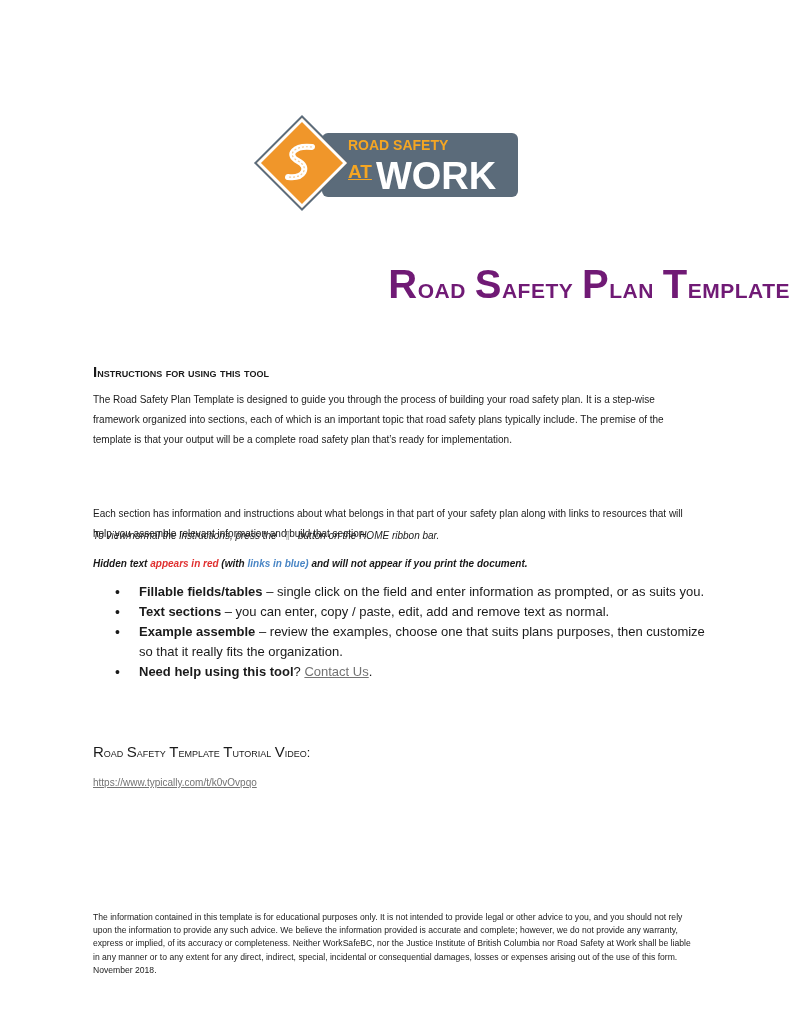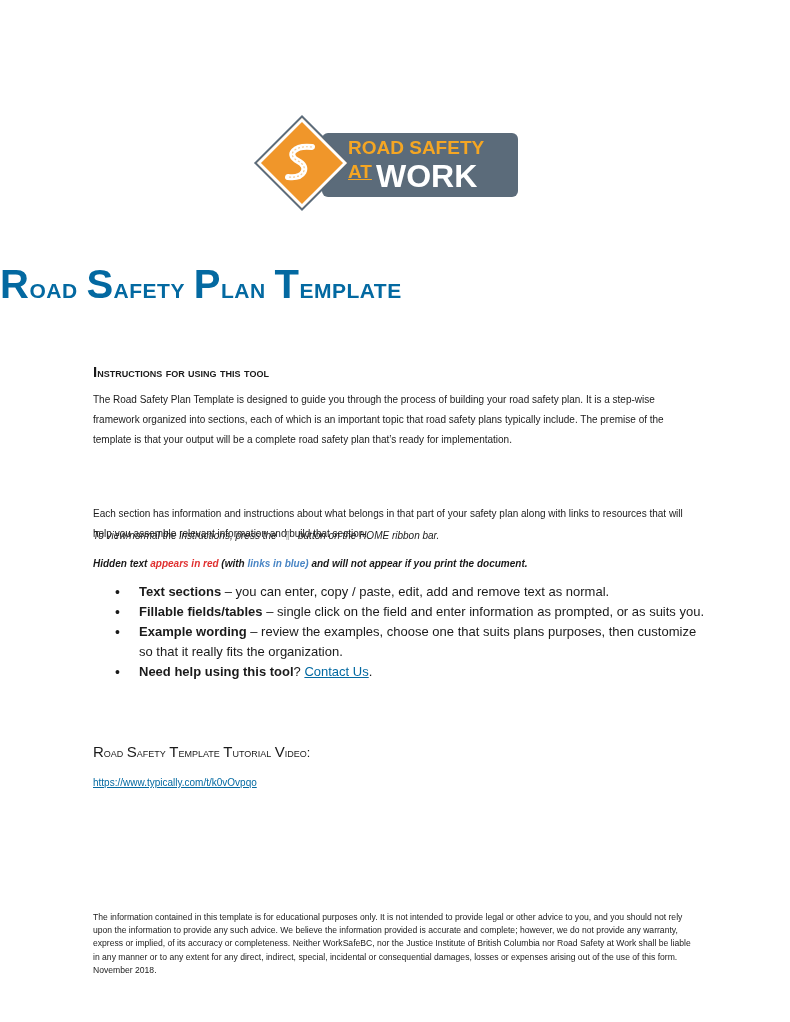--- a/index.html
+++ b/index.html
@@ -12,50 +12,50 @@
     position: absolute; left: 60px; top: 6px; width: 196px; height: 64px;
     background: #5b6b7a; border-radius: 6px;
   }
   .logo-diamond {
     position: absolute; left: 8px; top: 4px; width: 58px; height: 58px;
     transform: rotate(45deg); background: #f0962a; border: 3px solid #ffffff;
     outline: 2px solid #5b6b7a;
   }
   .logo-road { position: absolute; left: 10px; top: 6px; width: 58px; height: 58px; }
   .logo-line1 {
-    position: absolute; left: 86px; top: 10px; font-weight: bold; font-size: 19px;
+    position: absolute; left: 86px; top: 10px; font-weight: bold; font-size: 14px;
     color: #f5a623; letter-spacing: 0px; white-space: nowrap;
   }
   .logo-line2 { position: absolute; left: 86px; top: 30px; white-space: nowrap; }
   .logo-at { font-weight: bold; font-size: 19px; color: #f5a623; vertical-align: top; position: relative; top: 4px; text-decoration: underline; }
-  .logo-work { font-weight: bold; font-size: 32px; color: #ffffff; line-height: 38px; margin-left: 4px; }
+  .logo-work { font-weight: bold; font-size: 38px; color: #ffffff; line-height: 38px; margin-left: 4px; }
 
   .title {
-    position: absolute; left: 0; width: 790px; top: 262px; text-align: left;
-    font-weight: bold; font-size: 30px; letter-spacing: 0.5px; color: #0369a1;
+    position: absolute; left: 0; width: 790px; top: 262px; text-align: right;
+    font-weight: bold; font-size: 30px; letter-spacing: 0.5px; color: #701a75;
     font-variant: small-caps;
   }
   .title .cap { font-size: 40px; }
 
   .content { position: absolute; left: 93px; width: 610px; font-size: 10px; line-height: 20px; }
   .h-instr { top: 362px; font-weight: bold; font-size: 12.5px; font-variant: small-caps; }
   .h-instr .cap { font-size: 15px; }
   .p1 { top: 390px; }
   .p2 { top: 504px; }
   .p3 { top: 526px; font-style: italic; }
   .p4 { top: 554px; font-style: italic; font-weight: bold; }
   .pilcrow { font-style: normal; color: #777; margin: 0 8px 0 8px; }
   .red { color: #e03030; }
   .blue { color: #4a86c5; }
 
   .bullets { position: absolute; left: 115px; top: 582px; width: 590px; font-size: 13px; line-height: 20px; margin: 0; padding: 0; list-style: none; }
   .bullets li { position: relative; padding-left: 24px; margin-bottom: 0; }
   .bullets li::before { content: "•"; position: absolute; left: 0; top: 0; font-size: 14px; }
   .b { font-weight: bold; }
-  a.link { color: #0369a1; }
+  a.link { color: #737373; }
 
   .h-video { top: 742px; font-weight: normal; font-size: 12.5px; font-variant: small-caps; }
   .h-video .cap { font-size: 15px; }
   .video-link { top: 773px; }
 
   .disclaimer { position: absolute; left: 93px; top: 911px; width: 604px; font-size: 8.6px; line-height: 13.2px; color: #222; }
 </style>
 </head>
 <body>
 
@@ -84,23 +84,23 @@
 <div class="content p1">The Road Safety Plan Template is designed to guide you through the process of building your road safety plan. It is a step-wise framework organized into sections, each of which is an important topic that road safety plans typically include.  The premise of the template is that your output will be a complete road safety plan that’s ready for implementation.</div>
 <div class="content p2">Each section has information and instructions about what belongs in that part of your safety plan along with links to resources that will help you assemble relevant information and build that section.</div>
 
 <div class="content p3">
   <span>To view/normal the instructions, press the</span><span class="pilcrow">¶</span><span>button on the HOME ribbon bar.</span>
 </div>
 
 <div class="content p4"><span>Hidden text </span><span class="red">appears in red</span><span> (with </span><span class="blue">links in blue)</span><span> and will not appear if you print the document.</span></div>
 
 <ul class="bullets">
+  <li><span class="b">Fillable fields/tables</span><span> – single click on the field and enter information as prompted, or as suits you.</span></li>
   <li><span class="b">Text sections</span><span> – you can enter, copy / paste, edit, add and remove text as normal.</span></li>
-  <li><span class="b">Fillable fields/tables</span><span> – single click on the field and enter information as prompted, or as suits you.</span></li>
-  <li><span class="b">Example wording</span><span> – review the examples, choose one that suits plans purposes, then customize so that it really fits the organization.</span></li>
+  <li><span class="b">Example assemble</span><span> – review the examples, choose one that suits plans purposes, then customize so that it really fits the organization.</span></li>
   <li><span class="b">Need help using this tool</span><span>? </span><a class="link" href="#">Contact Us</a><span>.</span></li>
 </ul>
 
 <div class="content h-video">
   <span class="cap">R</span><span>oad </span><span class="cap">S</span><span>afety </span><span class="cap">T</span><span>emplate </span><span class="cap">T</span><span>utorial </span><span class="cap">V</span><span>ideo:</span>
 </div>
 <div class="content video-link">
   <a class="link" href="#">https://www.typically.com/t/k0vOvpqo</a>
 </div>
 

